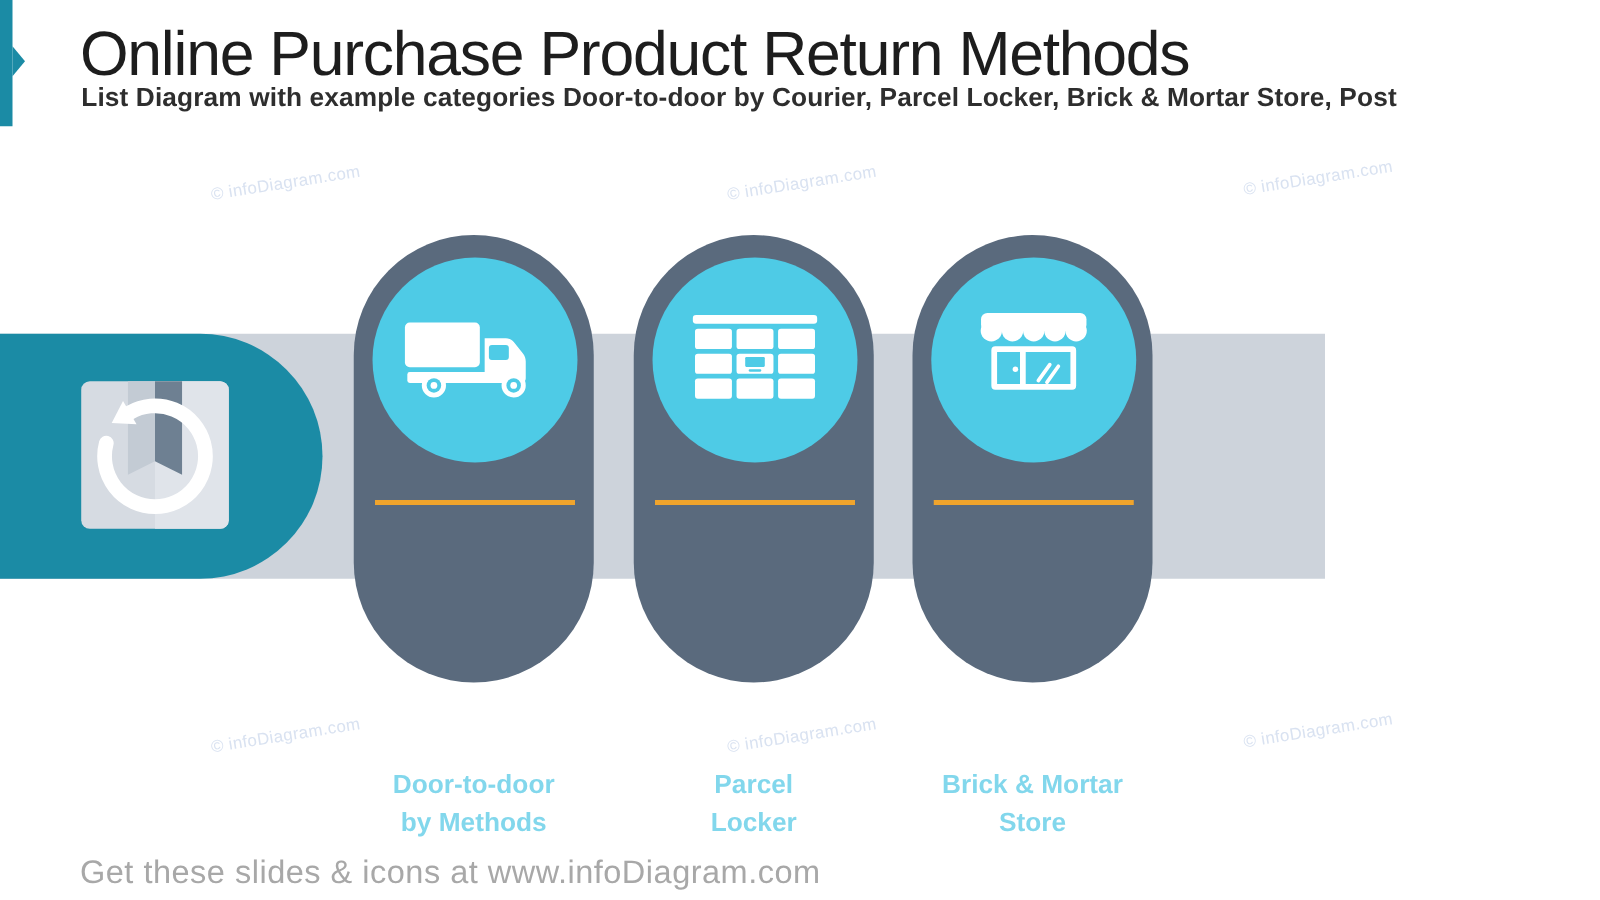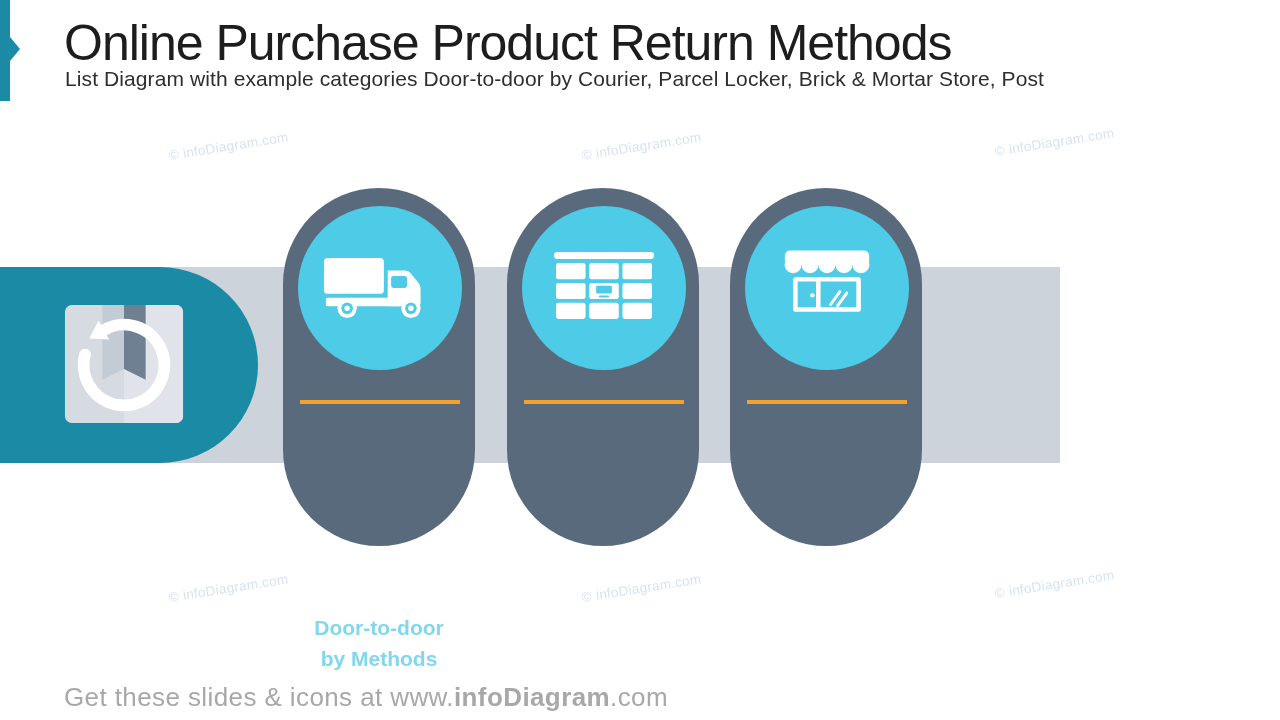--- a/index.html
+++ b/index.html
@@ -7,21 +7,21 @@
          font-family:"Liberation Sans", sans-serif;}
 
   
   .accent-bar{position:absolute;left:0;top:0;width:10px;height:101px;background:var(--teal,#1B8BA5);}
   .accent-arrow{position:absolute;left:10px;top:37px;width:0;height:0;
       border-top:12px solid transparent;border-bottom:12px solid transparent;
       border-left:10px solid var(--teal,#1B8BA5);}
 
   .title{position:absolute;left:64px;top:14px;font-size:50px;font-weight:400;
          color:var(--title,#1D1D1D);letter-spacing:-1px;white-space:nowrap;}
-  .subtitle{position:absolute;left:65px;top:67px;font-size:21px;font-weight:400;
+  .subtitle{position:absolute;left:65px;top:67px;font-size:21px;font-weight:700;
          color:var(--subtitle,#2E2E2E);letter-spacing:0.1px;white-space:nowrap;}
 
   
   .band{position:absolute;left:0;top:267px;width:1060px;height:196px;background:var(--band,#CDD3DB);}
 
   
   .start-node{position:absolute;left:0;top:267px;width:258px;height:196px;
       background:var(--teal,#1B8BA5);border-radius:0 98px 98px 0;}
   .start-node svg{position:absolute;left:63px;top:36px;}
 
@@ -34,21 +34,21 @@
   .label{position:absolute;left:0;top:424px;width:100%;text-align:center;
       font-size:21px;font-weight:700;line-height:31px;color:var(--label,#82D7EC);}
 
   
   .wm{position:absolute;font-size:13.5px;color:var(--watermark,#D9E2F1);white-space:nowrap;
       transform:rotate(-9deg);transform-origin:left bottom;letter-spacing:0.3px;}
 
   
   .footer{position:absolute;left:64px;top:682px;font-size:26px;color:var(--footer,#A8A8A8);
       letter-spacing:0.4px;white-space:nowrap;}
-  .footer b{font-weight:700;margin-top:16px;}
+  .footer b{font-weight:400;margin-top:16px;}
 </style>
 </head>
 <body>
 
 <div class="slide">
 
   <div class="accent-bar"></div>
   <div class="accent-arrow"></div>
 
   <div class="title">Online Purchase Product Return Methods</div>
@@ -107,38 +107,46 @@
         <rect x="38" y="33.5" width="32" height="17.5" rx="2.5" fill="#fff"></rect>
         <rect x="74" y="33.5" width="32" height="17.5" rx="2.5" fill="#fff"></rect>
         <rect x="2" y="55" width="32" height="17.5" rx="2.5" fill="#fff"></rect>
         <rect x="38" y="55" width="32" height="17.5" rx="2.5" fill="#fff"></rect>
         <rect x="74" y="55" width="32" height="17.5" rx="2.5" fill="#fff"></rect>
         <rect x="45.5" y="36.5" width="17" height="8.5" rx="1" fill="var(--cyan,#4ECBE6)"></rect>
         <rect x="48.5" y="47" width="11" height="2.2" rx="1" fill="var(--cyan,#4ECBE6)"></rect>
       </svg>
     </div>
     <div class="divider"></div>
+    <div class="label">
+      <span>Parcel</span><br>
+      <span>Locker</span>
+    </div>
   </div>
 
   <div class="capsule" style="left:730px">
     <div class="circle">
       <svg viewBox="0 0 96 82" width="88" height="76">
         <rect x="2" y="0" width="92" height="16" rx="5.5" fill="#fff"></rect>
         <circle cx="11" cy="15.5" r="9.3" fill="#fff"></circle>
         <circle cx="29.5" cy="15.5" r="9.3" fill="#fff"></circle>
         <circle cx="48" cy="15.5" r="9.3" fill="#fff"></circle>
         <circle cx="66.5" cy="15.5" r="9.3" fill="#fff"></circle>
         <circle cx="85" cy="15.5" r="9.3" fill="#fff"></circle>
         <rect x="13.5" y="31.5" width="69" height="33" rx="1" fill="none" stroke="#fff" stroke-width="5"></rect>
         <line x1="38.5" y1="31.5" x2="38.5" y2="64.5" stroke="#fff" stroke-width="5"></line>
         <circle cx="32" cy="49" r="2.4" fill="#fff"></circle>
         <path d="M52 59 L62 45 M59.5 60.5 L69.5 46.5" stroke="#fff" stroke-width="3.2" stroke-linecap="round" fill="none"></path>
       </svg>
     </div>
     <div class="divider"></div>
+    <div class="label">
+      <span>Brick &amp; Mortar</span><br>
+      <span>Store</span>
+    </div>
   </div>
 
 
   <div class="footer">
     <span>Get these slides &amp; icons at </span><span>www.</span><b>infoDiagram</b><span>.com</span>
   </div>
 
 </div>
 
 </body></html>

